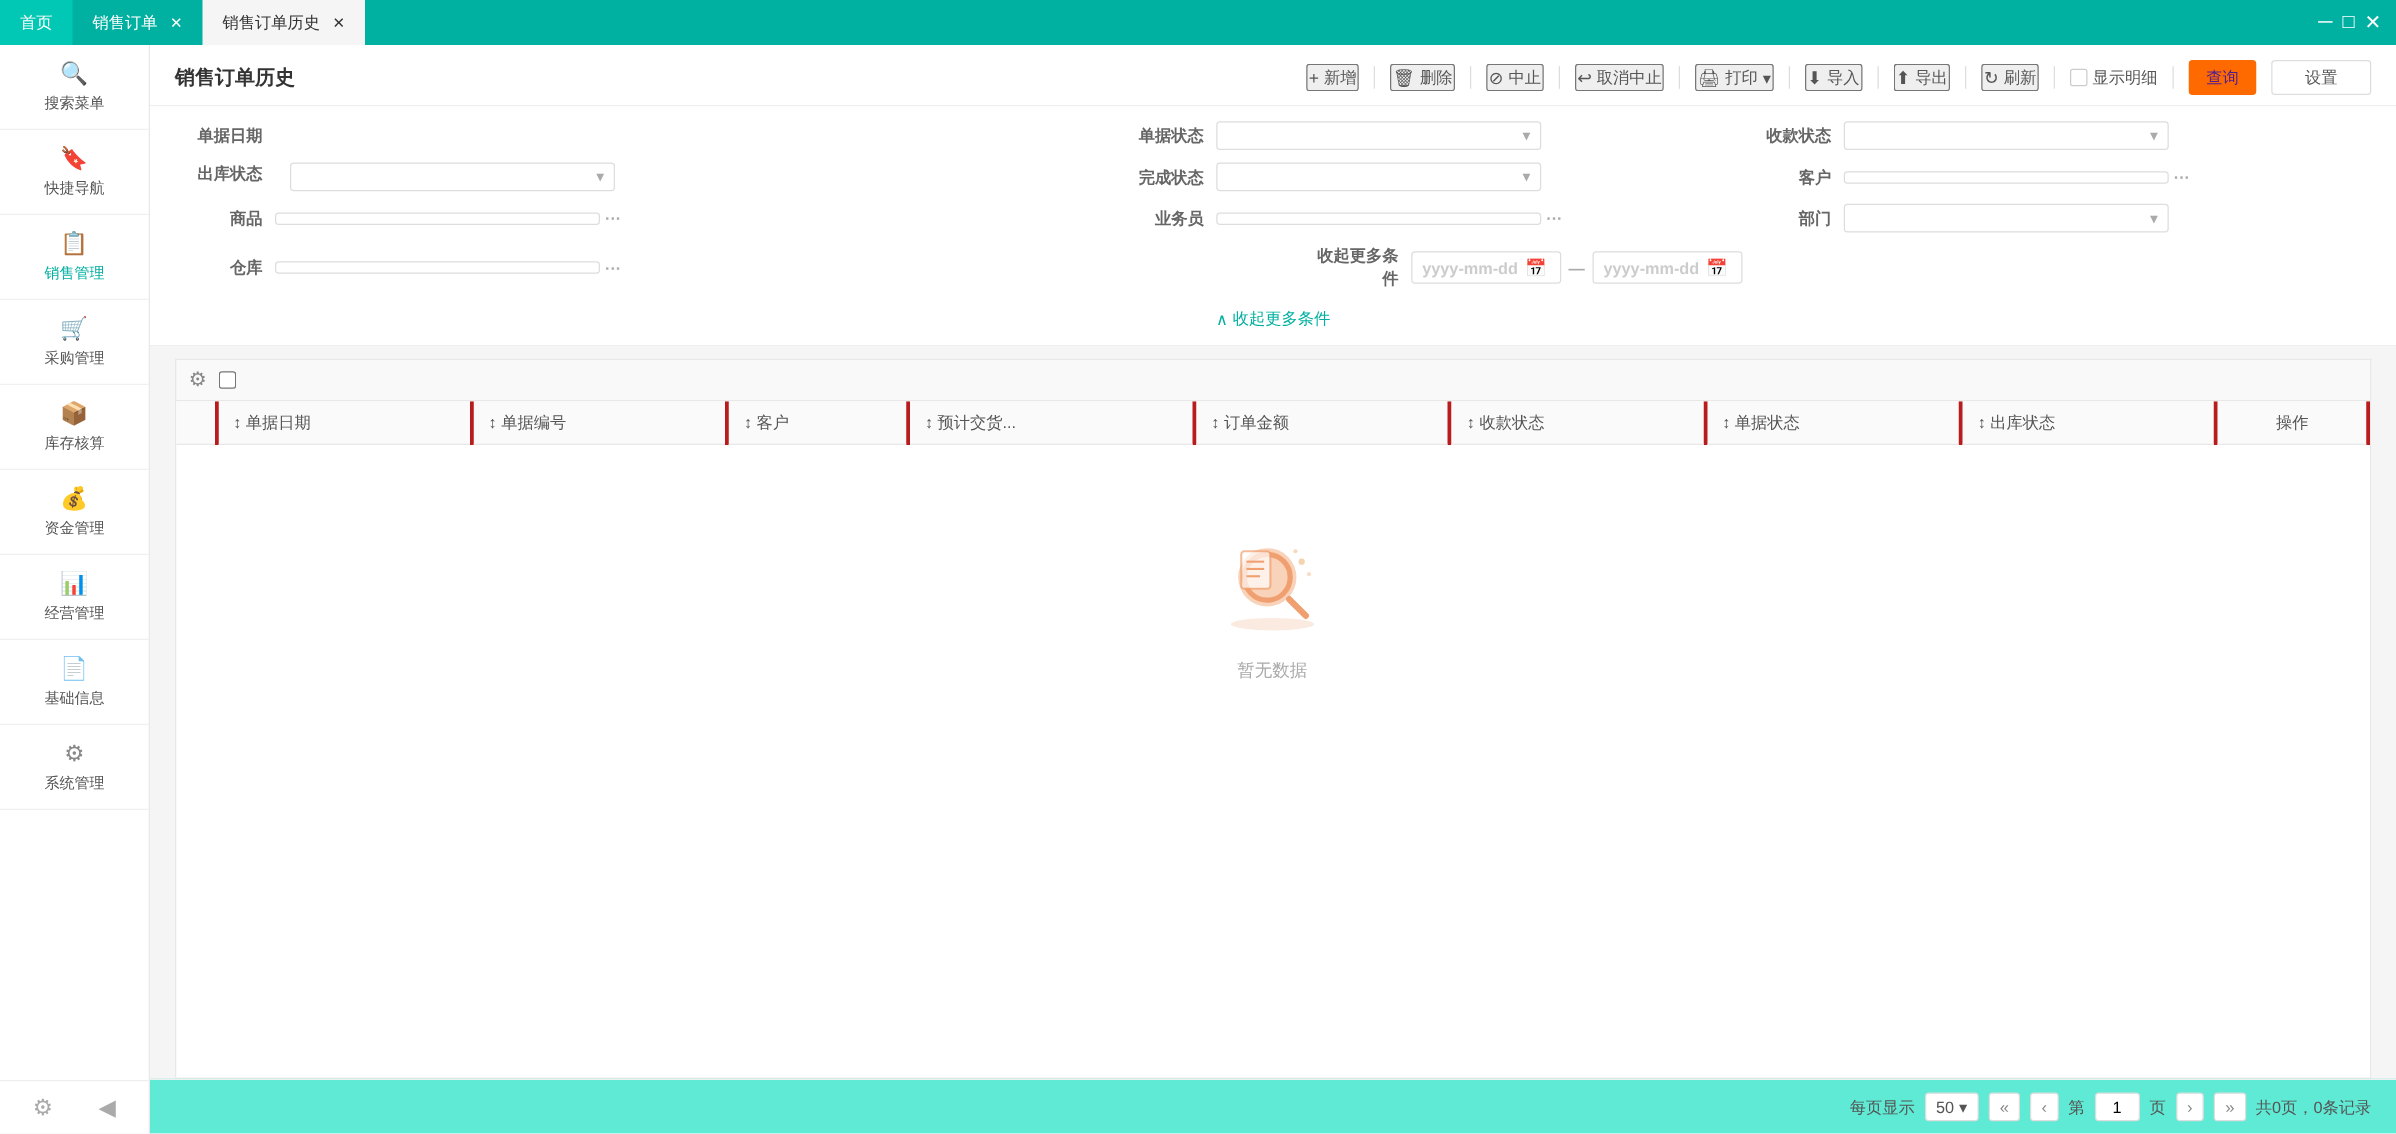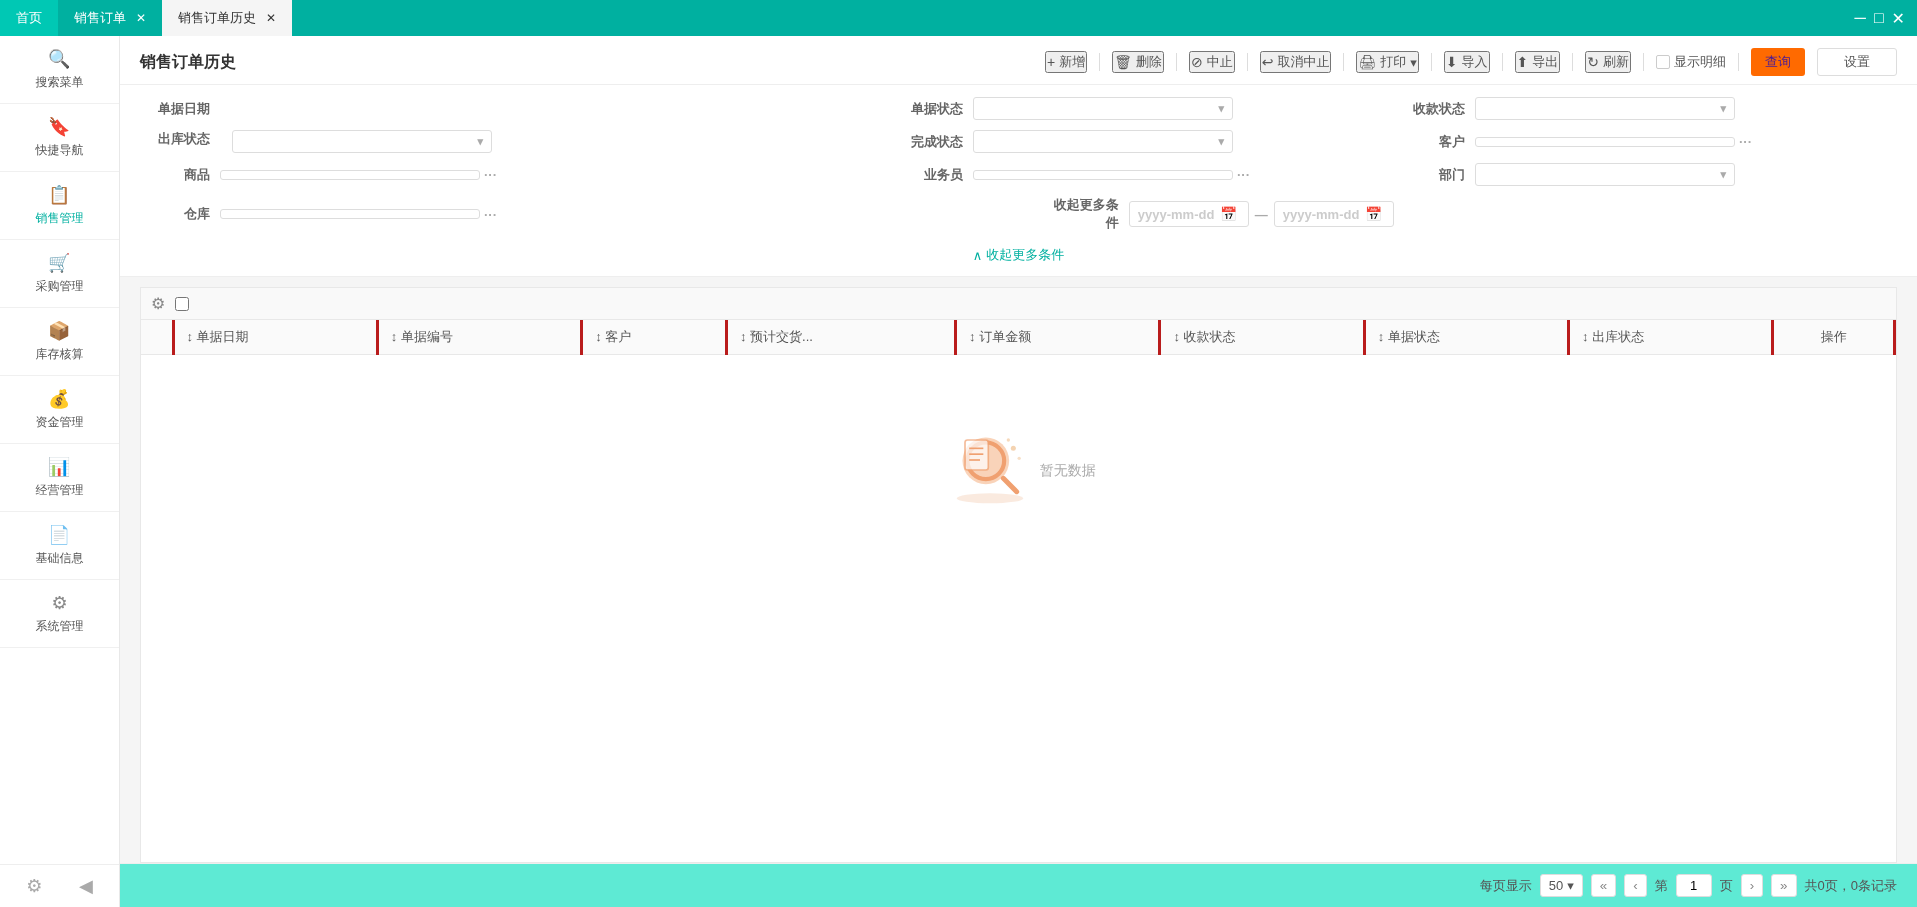--- a/index.html
+++ b/index.html
@@ -320,21 +320,21 @@
       font-weight: normal;
       white-space: nowrap;
       border-right: 3px solid #b91c1c;
     }
     .checkbox-col { width: 32px; text-align: center; }
     .ops-col { text-align: center; }
 
     
     .empty-state {
       display: flex;
-      flex-direction: row;
+      flex-direction: column;
       align-items: center;
       justify-content: center;
       padding: 60px 0;
     }
     .empty-icon {
       width: 100px;
       height: 100px;
       margin-bottom: 12px;
     }
     .empty-text {

